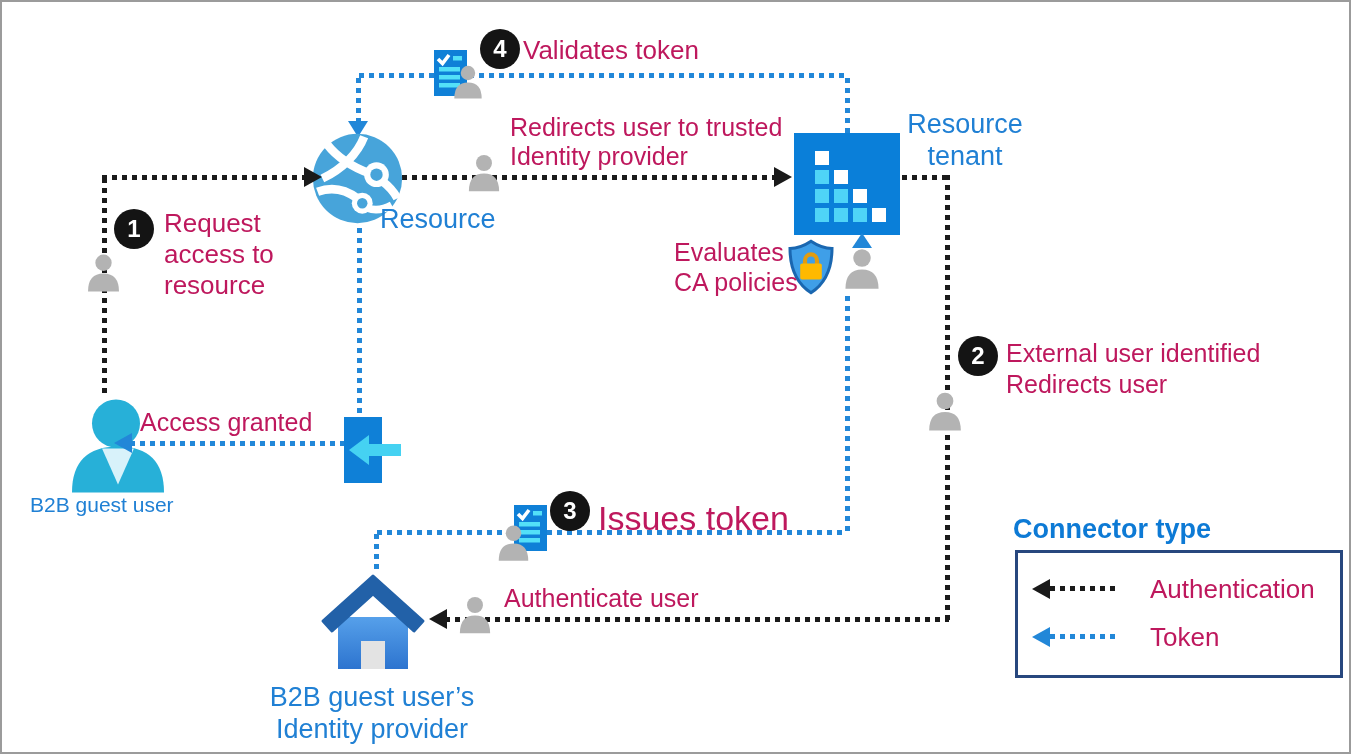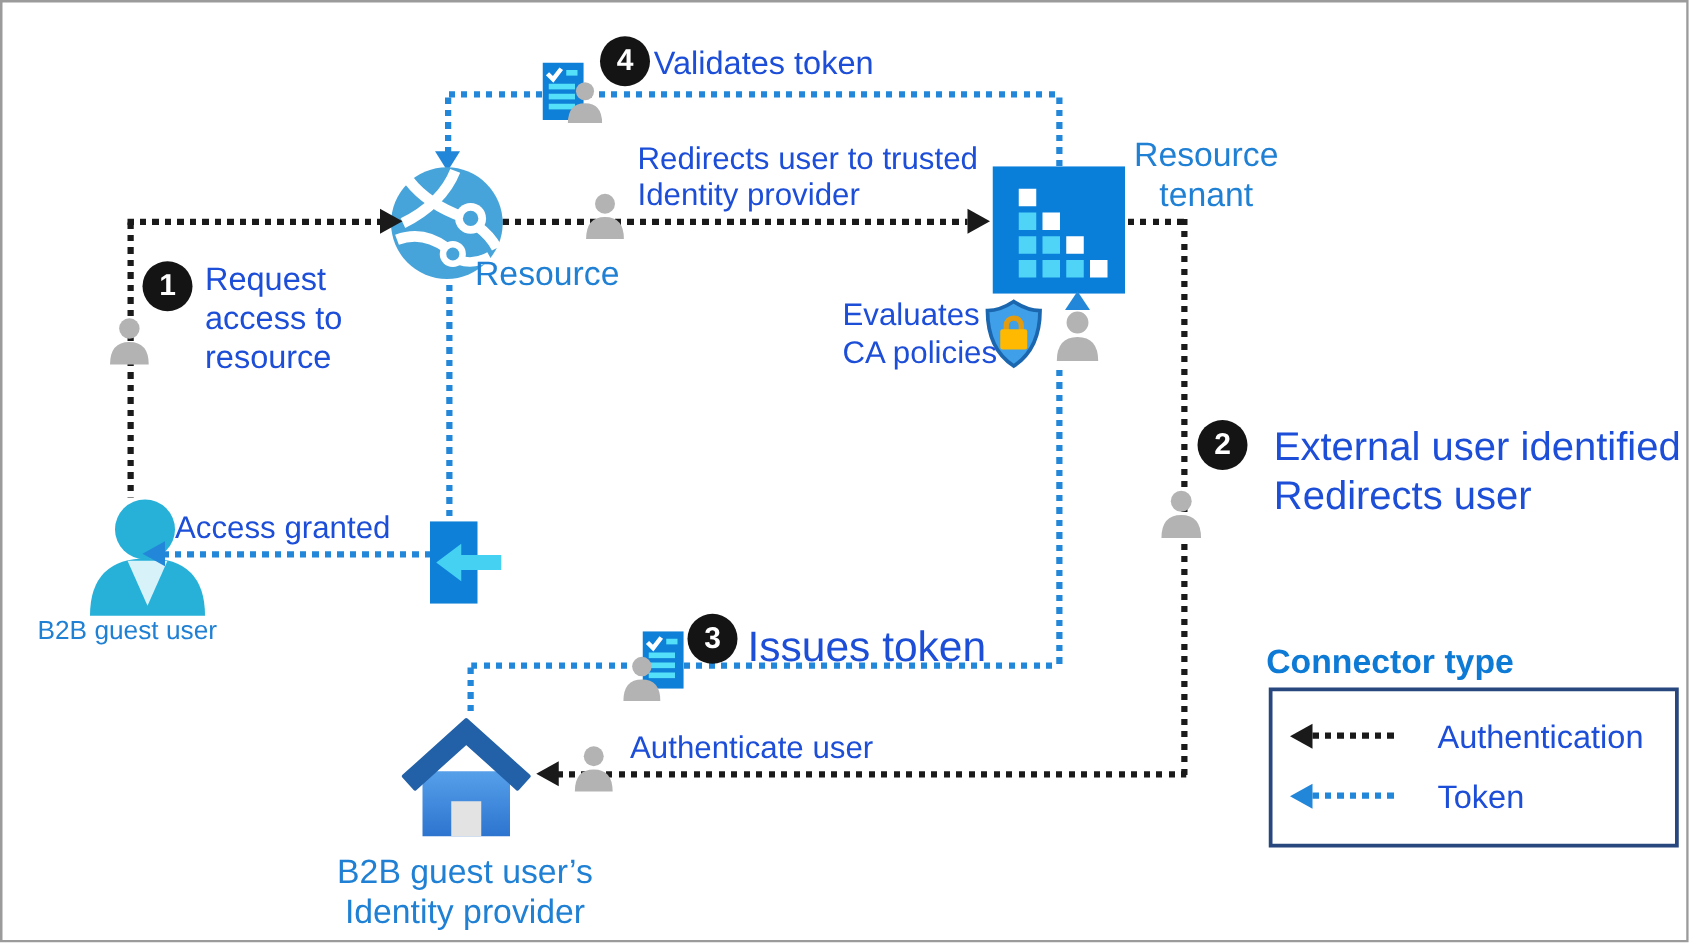--- a/index.html
+++ b/index.html
@@ -3,21 +3,21 @@
 <meta charset="utf-8">
 <style>
   html,body { margin:0; padding:0; background:#fff; }
   #frame {
     position:relative; width:1347px; height:750px; margin:0;
     border:2px solid #9b9b9b; background:#ffffff; overflow:hidden;
     font-family:"Liberation Sans", sans-serif;
   }
   .abs { position:absolute; }
   .txt { position:absolute; font-family:"Liberation Sans", sans-serif;
-         color:#1d4ed8; white-space:pre-line; line-height:1.16; }
+         color:#be185d; white-space:pre-line; line-height:1.16; }
   .txt.blue { color:#2080d4; }
   .txt.brightblue { color:#0d7ad5; font-weight:bold; }
   .txt.center { text-align:center; }
   .badge { position:absolute; width:40px; height:40px; border-radius:50%;
            background:#141414; color:#ffffff; font-weight:bold; font-size:24px;
            display:flex; align-items:center; justify-content:center; }
   
   .dh { position:absolute; height:5px; }
   .dv { position:absolute; width:5px; }
   .dh.blk { background:repeating-linear-gradient(to right,#1a1a1a 0 5px,transparent 5px 10px); }
@@ -203,21 +203,21 @@
   <div class="ah left-blk" style="left:427px;top:607px;"></div>
   <div class="abs" style="left:452px;top:591px;">
     <svg width="42" height="45" viewBox="0 0 100 104">
       <circle cx="50" cy="27" r="19" fill="#b3b3b3"></circle>
       <path d="M14 94 Q14 52 50 52 Q86 52 86 94 Z" fill="#b3b3b3"></path>
     </svg>
   </div>
   <div class="txt" style="left:502px;top:582px;font-size:25px;">Authenticate user</div>
 
   <div class="badge" style="left:956px;top:334px;">2</div>
-  <div class="txt" style="left:1004px;top:336px;font-size:32px;line-height:1.22;margin-left:13px;">External user identified
+  <div class="txt" style="left:1004px;top:336px;font-size:25px;line-height:1.22;">External user identified
 Redirects user</div>
   <div class="abs" style="left:921px;top:386px;">
     <svg width="44" height="48" viewBox="0 0 100 104">
       <circle cx="50" cy="27" r="19" fill="#b3b3b3"></circle>
       <path d="M14 94 Q14 52 50 52 Q86 52 86 94 Z" fill="#b3b3b3"></path>
     </svg>
   </div>
 
   <div class="txt brightblue" style="left:1011px;top:512px;font-size:27px;">Connector type</div>
   <div class="legend-box" style="left:1013px;top:548px;width:322px;height:122px;"></div>

